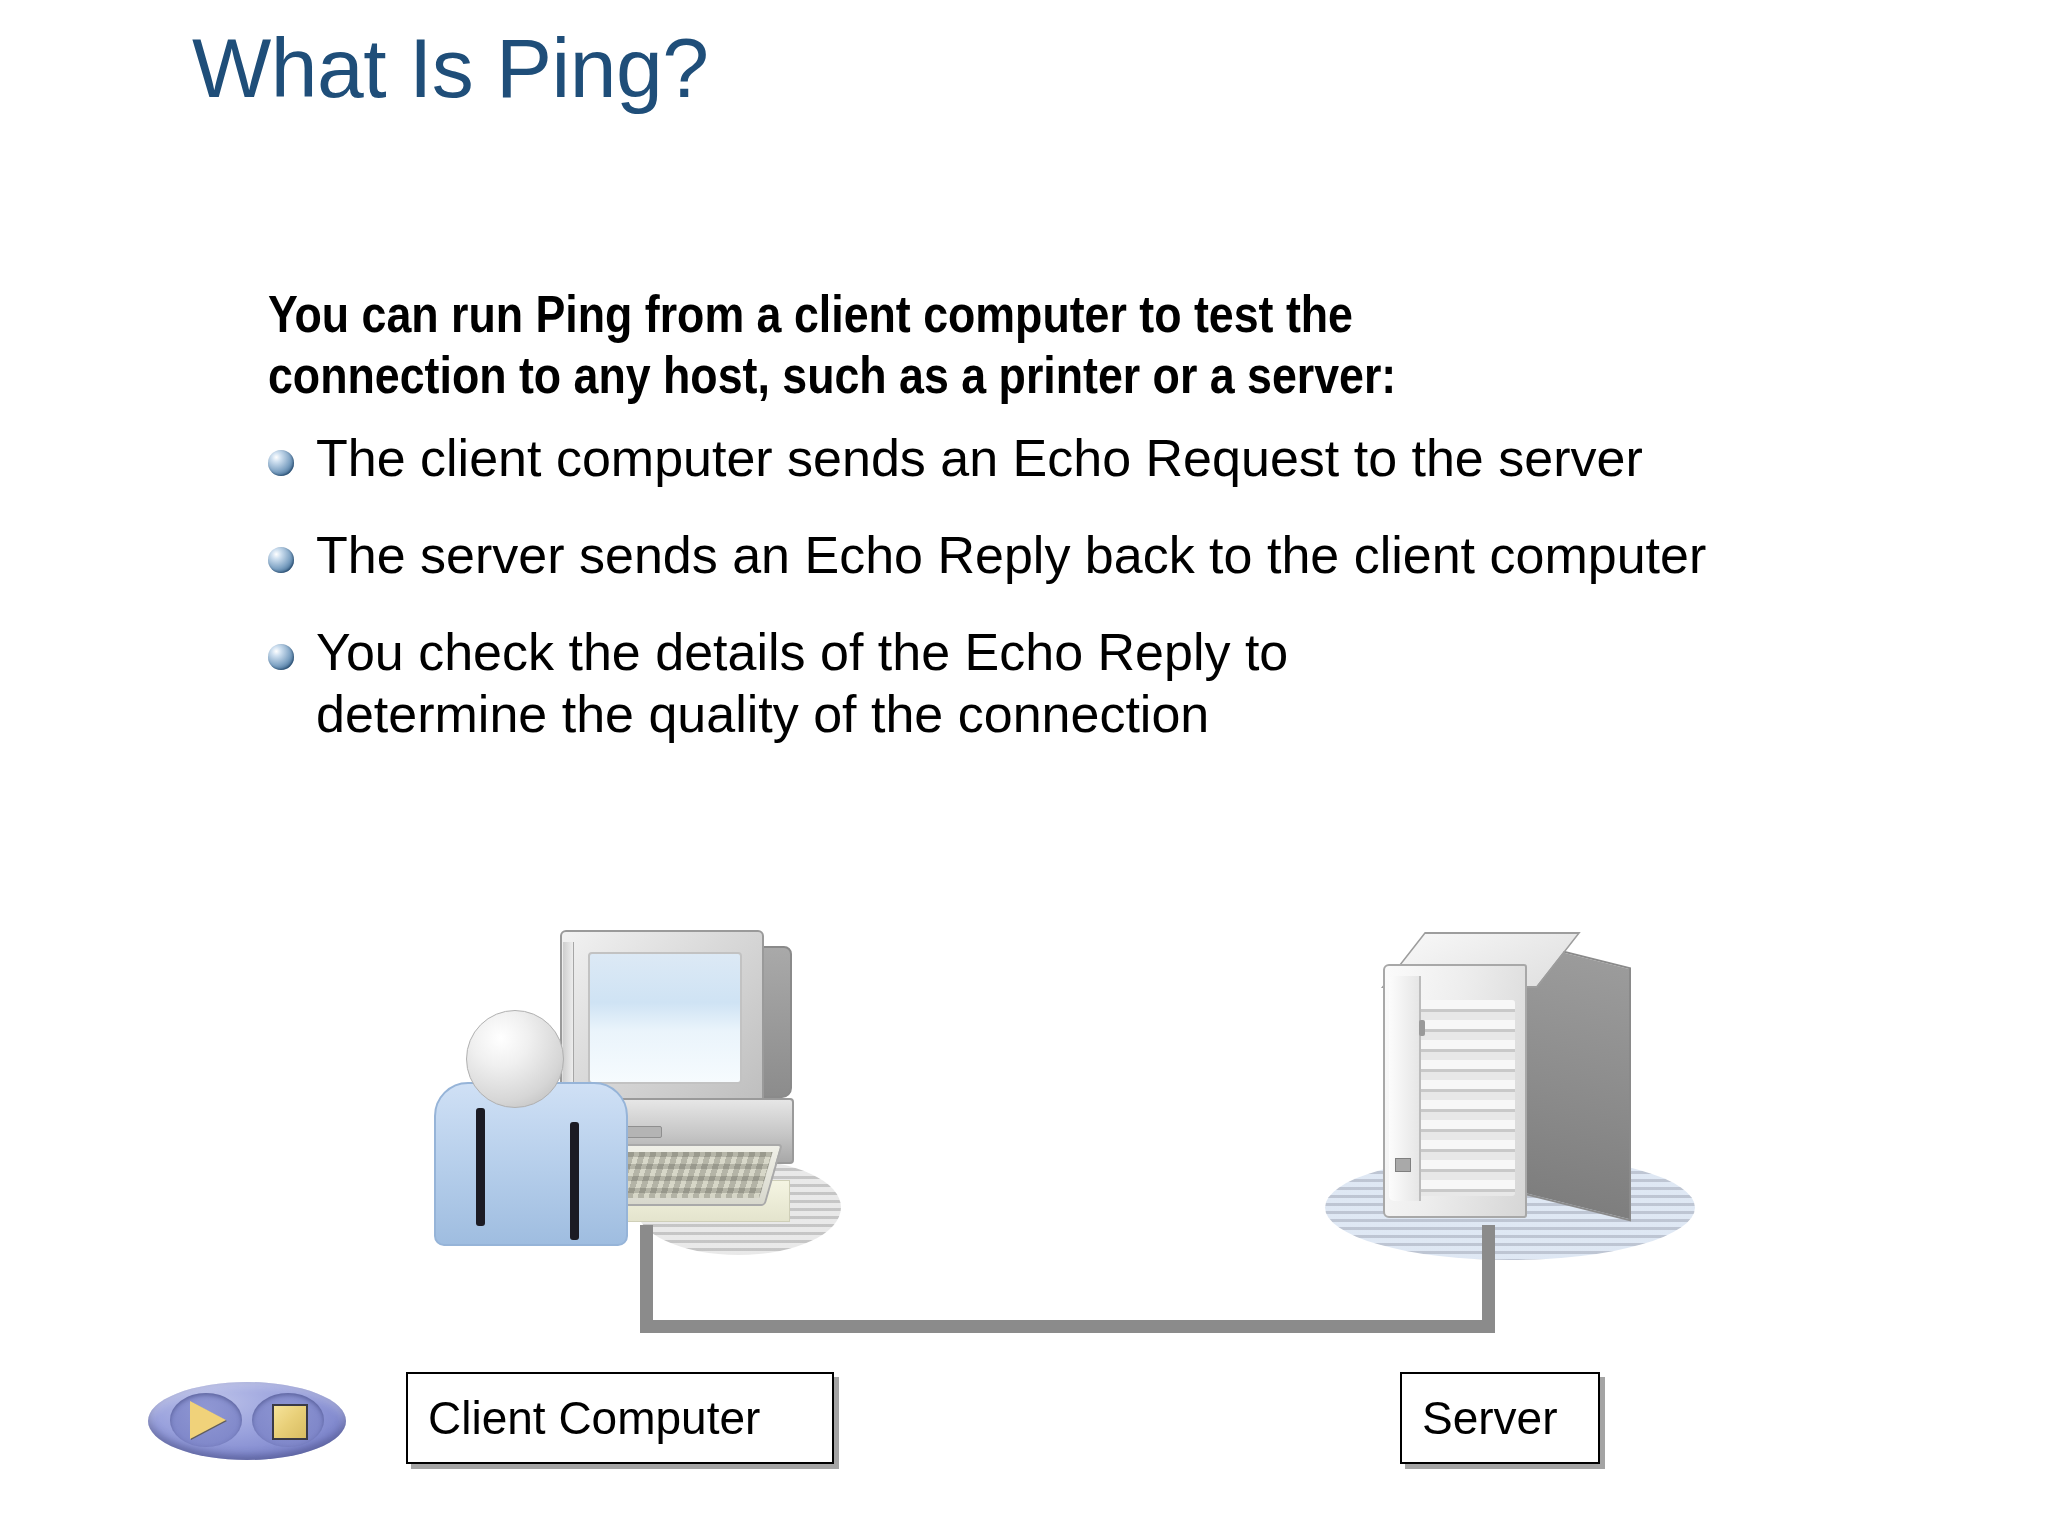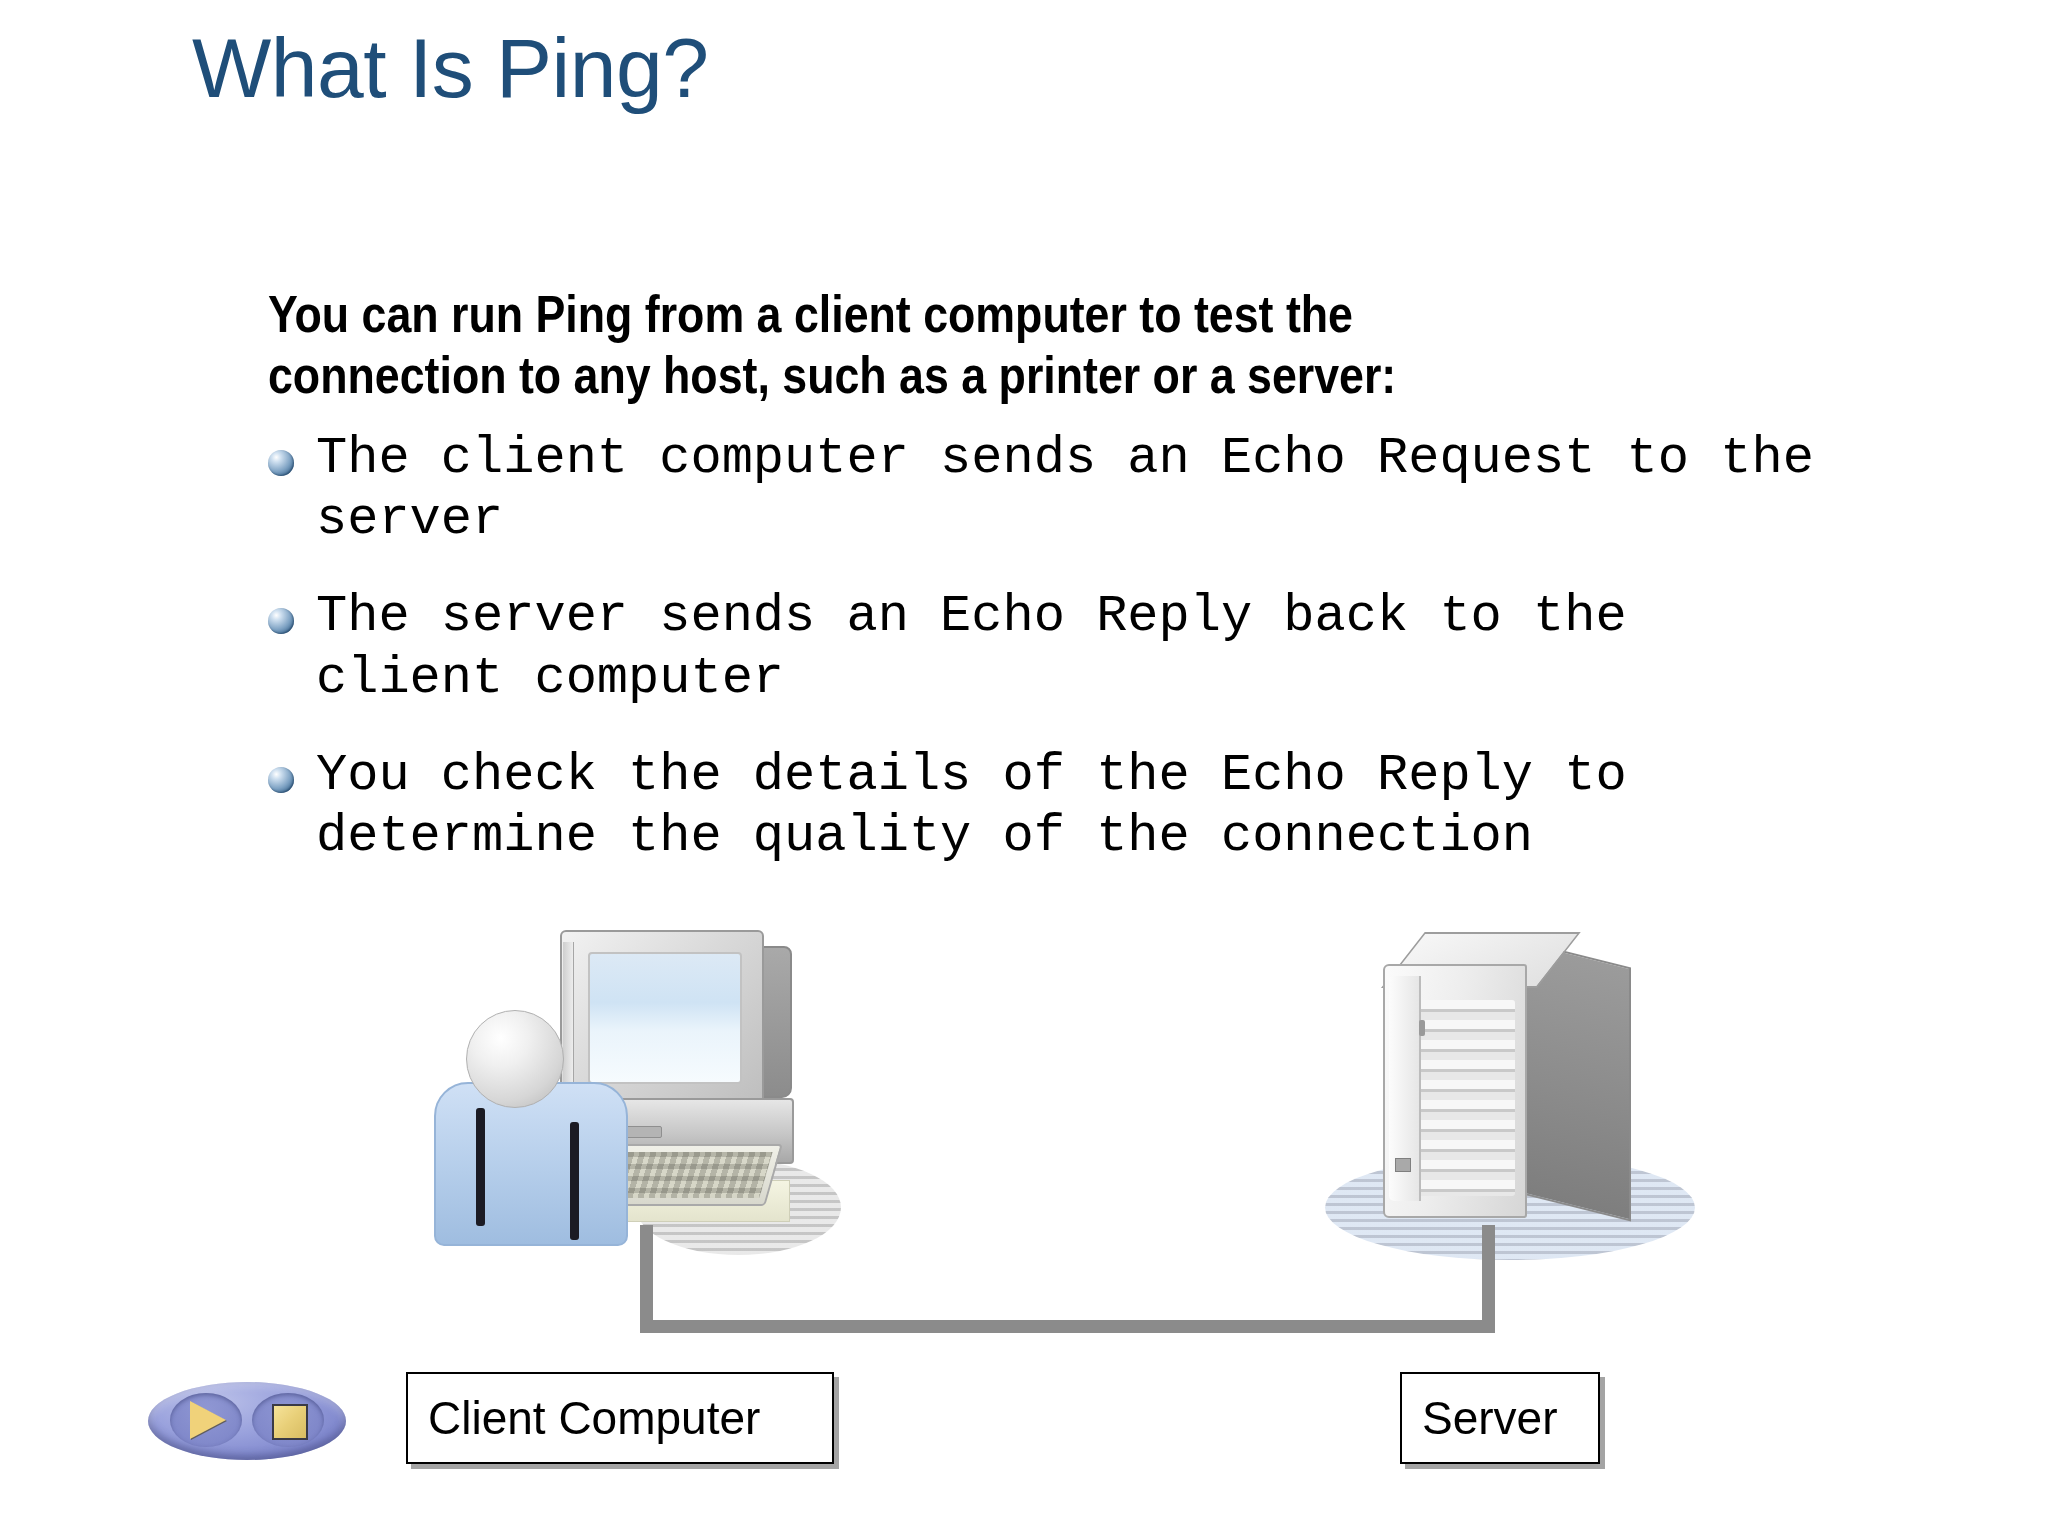--- a/index.html
+++ b/index.html
@@ -52,21 +52,20 @@
   }
   .lead-line { display: block; }
 
   .bullets {
     margin-top: 22px;
   }
   .bullet-row {
     display: flex;
     align-items: flex-start;
     margin-bottom: 36px;
-    font-family: Liberation Mono, monospace;
   }
   .bullet-glyph {
     flex: 0 0 auto;
     width: 26px;
     height: 26px;
     margin-top: 22px;
     margin-right: 22px;
     border-radius: 50%;
     background:
       radial-gradient(circle at 32% 28%, #ffffff 0%, #cfe0f0 18%, #7fa3c4 55%, #3f6b93 82%, #2c5076 100%);

